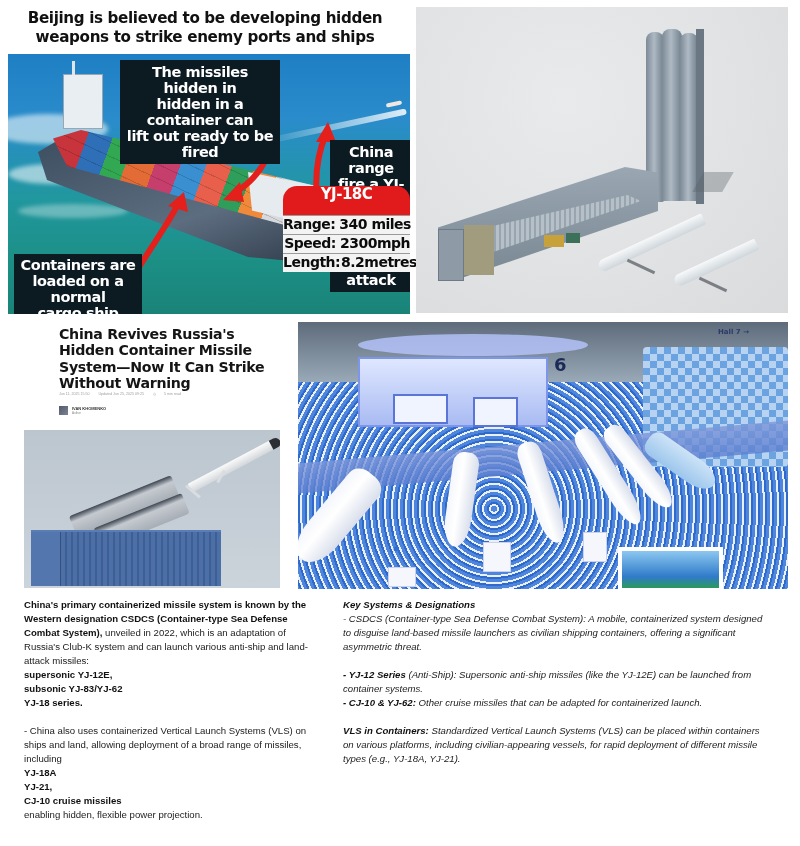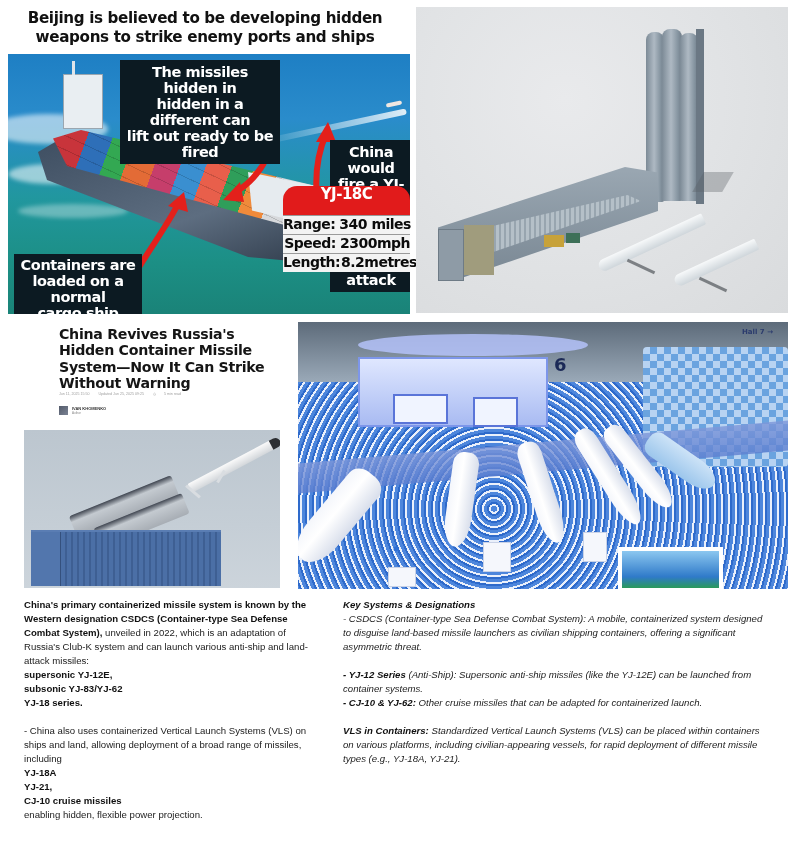--- a/index.html
+++ b/index.html
@@ -147,21 +147,21 @@
     background:
       radial-gradient(circle at 20% 85%, #2f6fd4 0 2px, transparent 3px),
       repeating-radial-gradient(circle at 40% 70%, #4d86dc 0 3px, #eaf0fb 3px 5px, #2e6acb 5px 7px),
       #3d7bd6;
   }
   .hall-ceiling { position: absolute; left: 0; top: 0; width: 100%; height: 60px; background: linear-gradient(180deg, #5d6b7a, #9aa9b8); }
   .hall-band { position: absolute; left: 60px; top: 12px; width: 230px; height: 22px; background: #b8c5ff; border-radius: 50%; opacity: 0.8; }
   .booth { position: absolute; left: 60px; top: 35px; width: 190px; height: 70px; background: linear-gradient(180deg, #dfe7ff, #a9bbf2); border: 2px solid #7d96ea; }
   .booth-screen { position: absolute; background: #f0f4ff; border: 2px solid #5a74d8; }
   .hall-sign { position: absolute; left: 256px; top: 32px; font-family: "DejaVu Sans", sans-serif; font-weight: bold; font-size: 18px; color: #1c2a57; }
-  .hall7 { position: absolute; left: 444px; top: 6px; font-family: "DejaVu Sans", sans-serif; font-weight: bold; font-size: 7px; color: #2b3b6d; }
+  .hall7 { position: absolute; left: 420px; top: 6px; font-family: "DejaVu Sans", sans-serif; font-weight: bold; font-size: 7px; color: #2b3b6d; }
   .truck { position: absolute; left: 345px; top: 25px; width: 145px; height: 120px;
     background: repeating-conic-gradient(#6aa3df 0 25%, #b8d3f2 0 50%) 0 0/14px 14px; border-radius: 4px; }
   .exh-missile {
     position: absolute; background: linear-gradient(90deg, #f4f6fb, #ffffff 40%, #d8deeb); border-radius: 40% 40% 50% 50% / 12% 12% 30% 30%;
   }
   .exh-stand { position: absolute; background: #f5f7fc; border: 1px solid #c9d2e6; }
   .exh-frame { position: absolute; left: 320px; top: 225px; width: 105px; height: 45px; background: linear-gradient(180deg, #8cc7f0, #2f7ac9 70%, #2b9a5a); border: 4px solid #fff; }
 
   
   .text-col { position: absolute; font-family: "Liberation Sans", sans-serif; font-size: 9.6px; line-height: 14px; color: #222; }
@@ -193,25 +193,25 @@
       <path d="M265 80 C 262 105, 250 125, 225 140" stroke="#e3201b" stroke-width="6" fill="none"></path>
       <polygon points="215,146 232,128 236,148" fill="#e3201b"></polygon>
       <path d="M318 175 C 305 150, 305 110, 318 80" stroke="#e3201b" stroke-width="6" fill="none"></path>
       <polygon points="320,68 308,88 328,88" fill="#e3201b"></polygon>
       <path d="M128 218 C 145 190, 160 170, 170 150" stroke="#e3201b" stroke-width="6" fill="none"></path>
       <polygon points="176,138 160,152 180,158" fill="#e3201b"></polygon>
     </svg>
 
     <div id="callout-hidden" class="callout">
       <div>The missiles hidden in</div>
-      <div>hidden in a different can</div>
+      <div>hidden in a container can</div>
       <div>lift out ready to be fired</div>
     </div>
     <div id="callout-china" class="callout">
-      <div>China would</div>
+      <div>China range</div>
       <div>fire a YJ-18C</div>
       <div>cruise missile</div>
       <div>for a surprise</div>
       <div>attack</div>
     </div>
     <div id="callout-containers" class="callout">
       <div>Containers are</div>
       <div>loaded on a normal</div>
       <div>cargo ship sailing</div>
 

